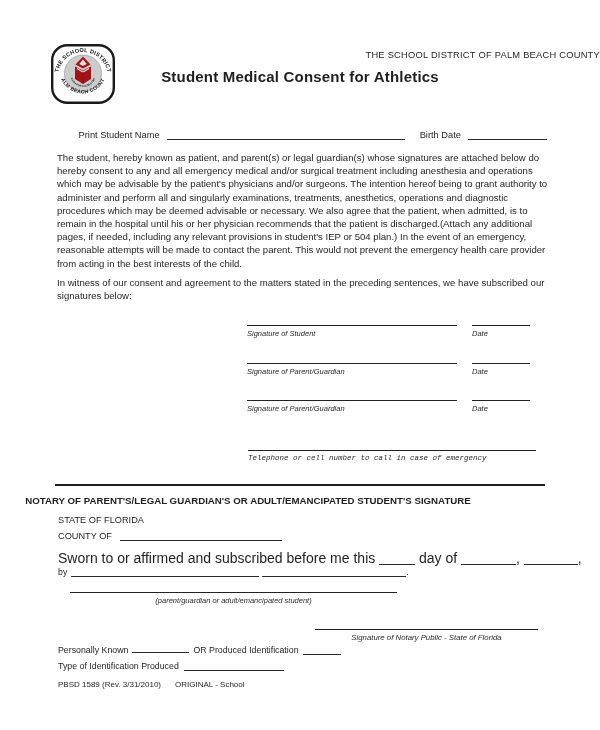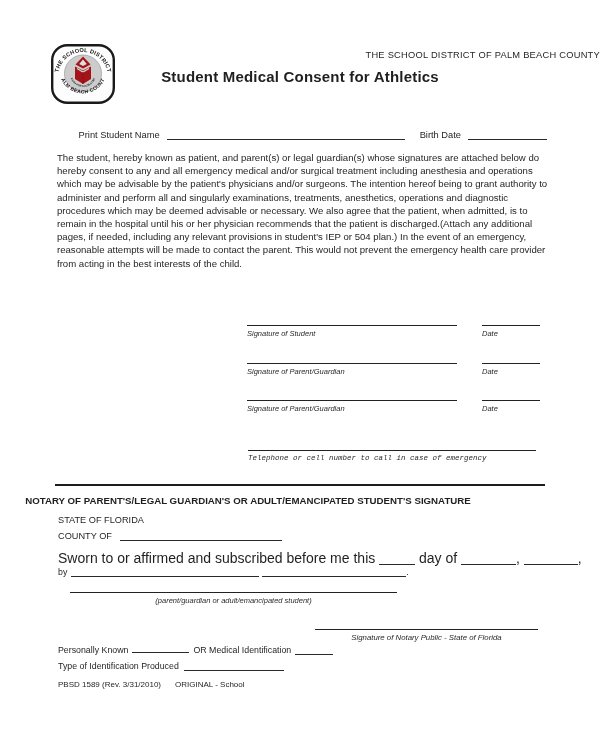--- a/index.html
+++ b/index.html
@@ -30,21 +30,21 @@
   .bl-birth { width:79px; margin-left:7px; }
 
   
   .para { position:absolute; left:57px; width:492px; font-size:9.6px;
           line-height:13.2px; }
   .para1 { top:151px; }
   .para2 { top:276px; }
 
   
   .sig-block { position:absolute; left:247px; top:325px; }
-  .sig-row { display:flex; gap:25px; margin-bottom:24.5px; }
+  .sig-row { display:flex; gap:15px; margin-bottom:24.5px; }
   .sig-field .sline { border-top:1.5px solid #222; }
   .w210 { width:210px; }
   .w58  { width:58px; }
   .cap { font-size:7.5px; font-style:italic; margin-top:3px; color:#2a2a2a; }
 
   .tel-block { position:absolute; left:248px; top:450px; width:288px;font-family:Liberation Mono, monospace; }
   .tel-block .sline { border-top:1.5px solid #222; }
 
   
   .divider { position:absolute; left:55px; top:484px; width:490px; height:2px;
@@ -110,20 +110,21 @@
   </svg>
 
   <div class="district">THE SCHOOL DISTRICT OF PALM BEACH COUNTY</div>
   <div class="doc-title">Student Medical Consent for Athletics</div>
 
   <div class="name-row">
     <span>Print Student Name</span><span class="bl bl-name"></span><span class="lbl-birth">Birth Date</span><span class="bl bl-birth"></span>
   </div>
 
   <p class="para para1">The student, hereby known as patient, and parent(s) or legal guardian(s) whose signatures are attached below do hereby consent to any and all emergency medical and/or surgical treatment including anesthesia and operations which may be advisable by the patient's physicians and/or surgeons. The intention hereof being to grant authority to administer and perform all and singularly examinations, treatments, anesthetics, operations and diagnostic procedures which may be deemed advisable or necessary. We also agree that the patient, when admitted, is to remain in the hospital until his or her physician recommends that the patient is discharged.(Attach any additional pages, if needed, including any relevant provisions in student's IEP or 504 plan.) In the event of an emergency, reasonable attempts will be made to contact the parent. This would not prevent the emergency health care provider from acting in the best interests of the child.</p>
+  <p class="para para2">In witness of our consent and agreement to the matters stated in the preceding sentences, we have subscribed our signatures below:</p>
 
   <div class="sig-block">
     <div class="sig-row">
       <div class="sig-field w210">
         <div class="sline"></div>
         <div class="cap">Signature of Student</div>
       </div>
       <div class="sig-field w58">
         <div class="sline"></div>
         <div class="cap">Date</div>
@@ -181,21 +182,21 @@
     <div class="sline"></div>
     <div class="cap">(parent/guardian or adult/emancipated student)</div>
   </div>
 
   <div class="notary-sig">
     <div class="sline"></div>
     <div class="cap">Signature of Notary Public - State of Florida</div>
   </div>
 
   <div class="row pk-row">
-    <span>Personally Known</span><span class="bl bl-pk"></span><span>OR Medical Identification</span><span class="bl bl-pi"></span>
+    <span>Personally Known</span><span class="bl bl-pk"></span><span>OR Produced Identification</span><span class="bl bl-pi"></span>
   </div>
 
   <div class="row ti-row">
     <span>Type of Identification Produced</span><span class="bl bl-ti"></span>
   </div>
 
   <div class="footer">
     <span>PBSD 1589 (Rev. 3/31/2010)</span><span class="copy">ORIGINAL - School</span>
   </div>
 

